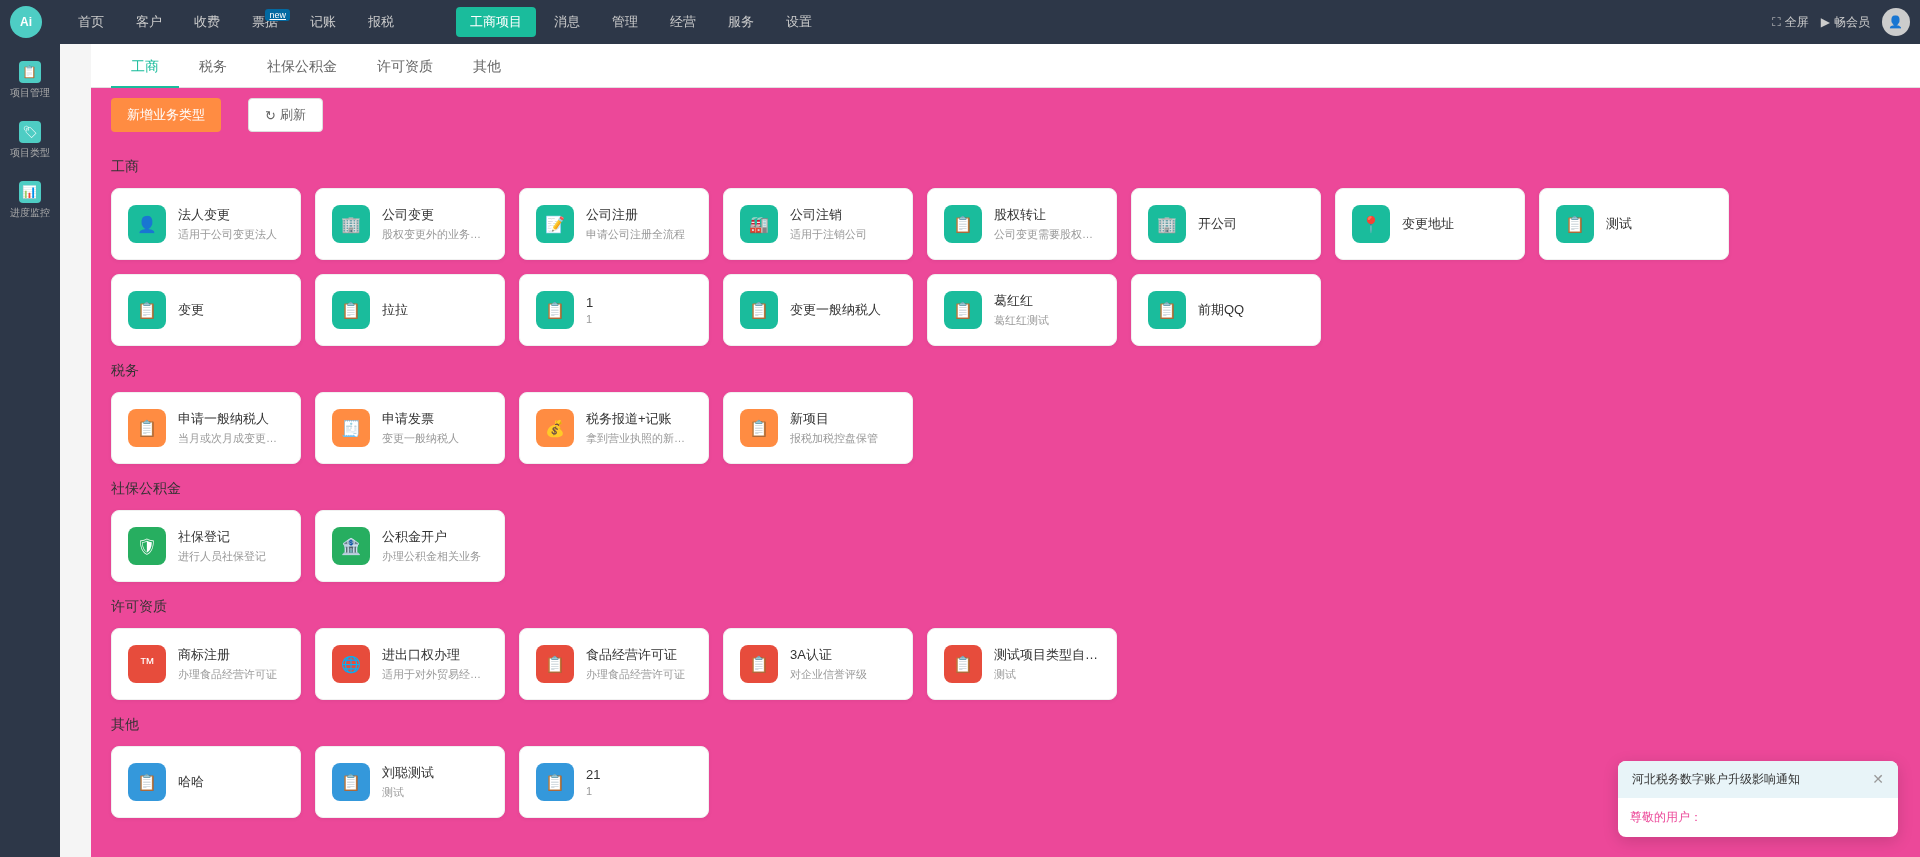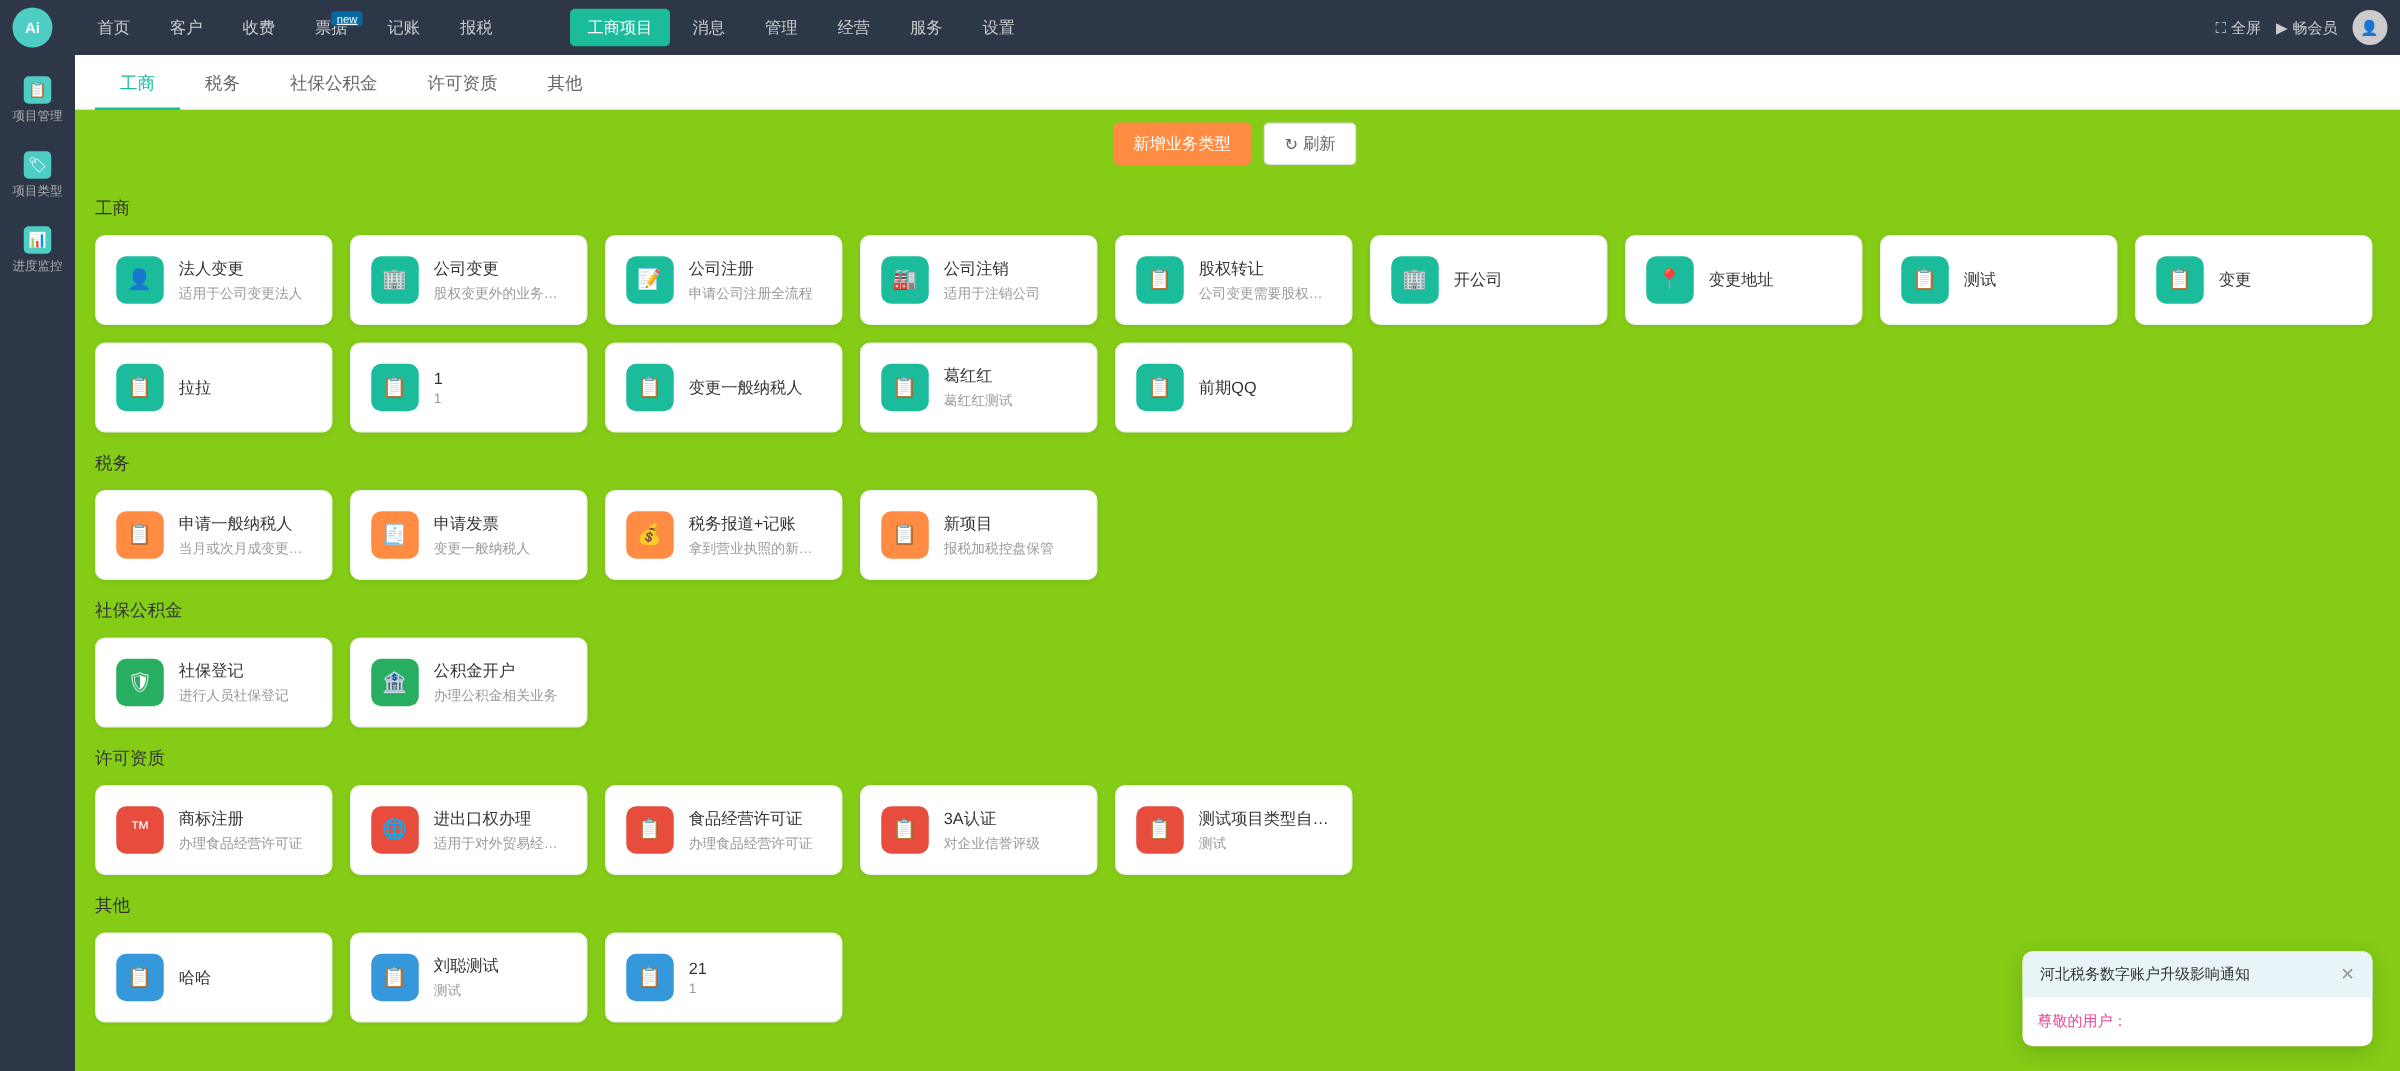--- a/index.html
+++ b/index.html
@@ -127,23 +127,23 @@
       display: flex;
       align-items: center;
       justify-content: center;
       color: white;
       font-size: 12px;
     }
 
     
     .main-content {
       margin-top: 44px;
-      margin-left: 56px;
+      margin-left: 91px;
       min-height: calc(100vh - 44px);
-      background: #84cc16;
+      background: #ec4899;
     }
 
     
     .tab-bar {
       background: white;
       border-bottom: 1px solid #e0e0e0;
       padding: 0 20px;
       display: flex;
       align-items: flex-end;
       height: 44px;
@@ -158,23 +158,23 @@
     }
     .tab-item.active {
       color: #1abc9c;
       border-bottom: 2px solid #1abc9c;
       font-weight: 500;
     }
 
     
     .action-bar {
       display: flex;
-      justify-content: center;
+      justify-content: flex-start;
       padding: 10px 20px;
-      gap: 10px;
+      gap: 27px;
     }
     .btn-primary {
       background: #ff8c42;
       color: white;
       border: none;
       padding: 7px 16px;
       border-radius: 4px;
       cursor: pointer;
       font-size: 13px;
     }

